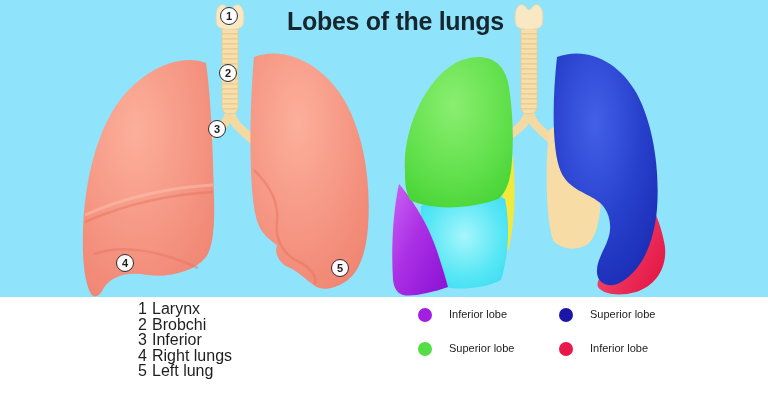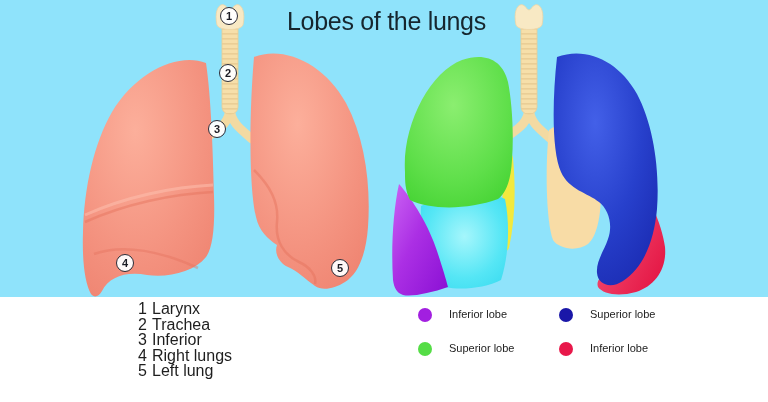--- a/index.html
+++ b/index.html
@@ -1,20 +1,20 @@
 <!DOCTYPE html>
 <html><head>
 <meta charset="utf-8">
 <style>
   html,body{margin:0;padding:0;}
   body{font-family:"Liberation Sans", sans-serif; background:#ffffff;}
   .canvas{position:relative;width:768px;height:402px;overflow:hidden;background:#8fe3fb;}
   .strip{position:absolute;left:0;top:297px;width:768px;height:105px;background:#ffffff;}
   svg.art{position:absolute;left:0;top:0;}
-  .title{position:absolute;left:287px;top:7px;margin:0;font-size:25px;font-weight:normal;
+  .title{position:absolute;left:287px;top:7px;margin:0;font-size:25px;font-weight:bold;
          color:#16262e;letter-spacing:-0.3px;}
   .marker{position:absolute;width:18px;height:18px;border-radius:50%;
           background:rgba(255,255,255,0.95);border:1.7px solid #2b2b36;
           box-sizing:border-box;display:flex;align-items:center;justify-content:center;
           font-size:11px;font-weight:bold;color:#1c1c24;}
   .num-list{position:absolute;left:138px;top:301px;font-size:16px;line-height:15.6px;color:#1e1e1e;}
   .num-list .row span.n{display:inline-block;min-width:9px;margin-right:5px;}
   .legend-col{position:absolute;display:flex;flex-direction:column;}
   .legend-col1{left:418px;top:308px;gap:19px;}
   .legend-col2{left:559px;top:308px;gap:19px;}
@@ -120,21 +120,21 @@
   <h1 class="title">Lobes of the lungs</h1>
 
   <div class="marker" style="left:220px;top:7px;">1</div>
   <div class="marker" style="left:219px;top:64px;">2</div>
   <div class="marker" style="left:208px;top:120px;">3</div>
   <div class="marker" style="left:116px;top:254px;">4</div>
   <div class="marker" style="left:331px;top:259px;">5</div>
 
   <div class="num-list">
     <div class="row"><span class="n">1</span><span>Larynx</span></div>
-    <div class="row"><span class="n">2</span><span>Trachea</span></div>
+    <div class="row"><span class="n">2</span><span>Brobchi</span></div>
     <div class="row"><span class="n">3</span><span>Inferior</span></div>
     <div class="row"><span class="n">4</span><span>Right lungs</span></div>
     <div class="row"><span class="n">5</span><span>Left lung</span></div>
   </div>
 
   <div class="legend-col legend-col1">
     <div class="legend-row">
       <span class="dot" style="background-color: rgb(162, 31, 224);"></span>
       <span class="legend-label">Inferior lobe</span>
     </div>

